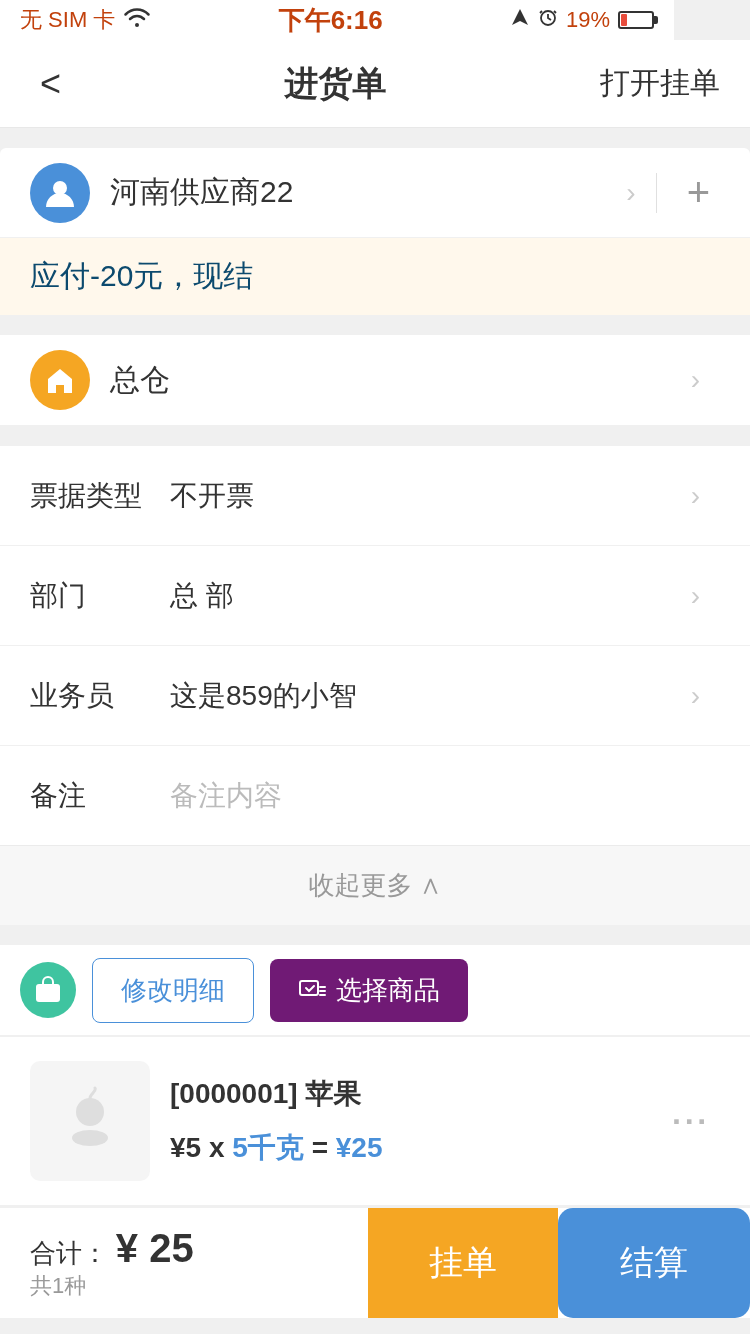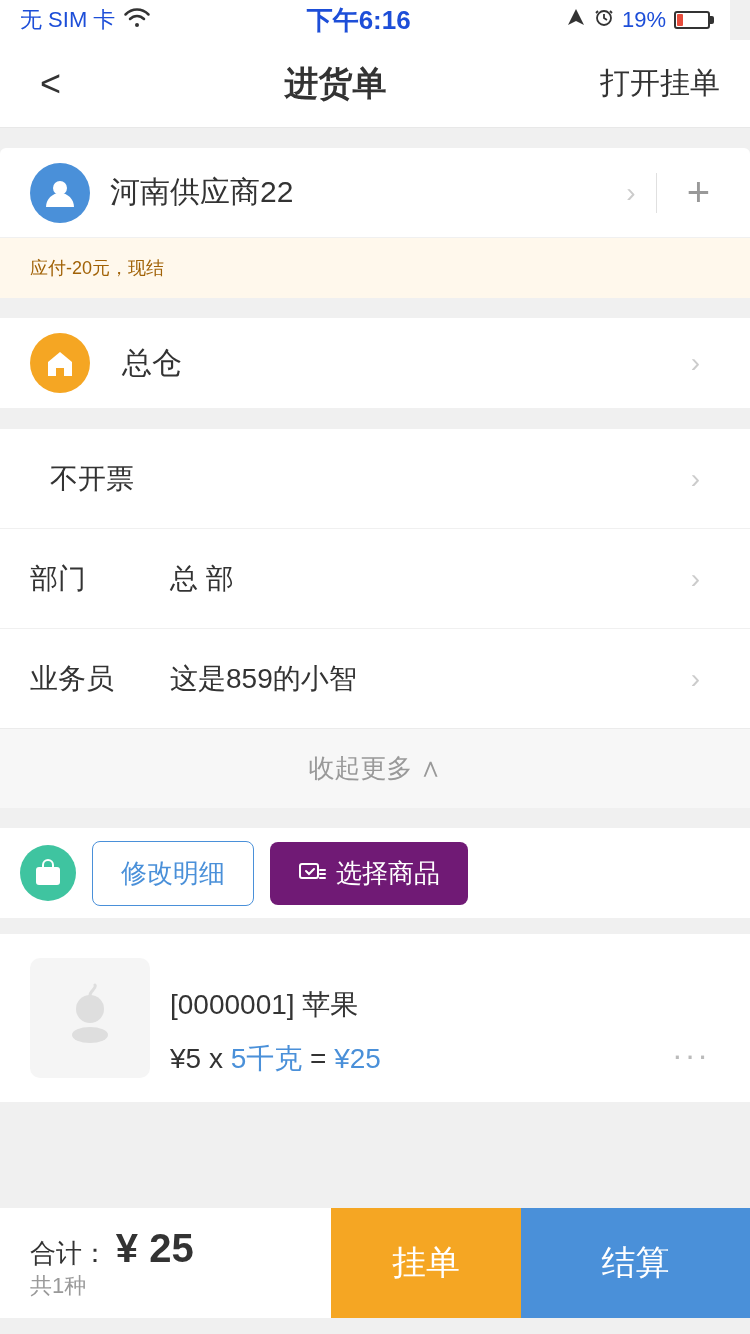--- a/index.html
+++ b/index.html
@@ -8,29 +8,29 @@
       width: 750px;
       min-height: 1334px;
       font-family: -apple-system, "PingFang SC", "Helvetica Neue", sans-serif;
       background: #f0f0f0;
       font-size: 28px;
       color: #333;
     }
 
     
     .status-bar {
-      width: 730px;
+      width: 674px;
       height: 40px;
       background: #fff;
       display: flex;
       align-items: center;
       justify-content: space-between;
       padding: 0 20px;
       font-size: 22px;
-      color: #1d4ed8;
+      color: #c2410c;
     }
     .status-left { display: flex; align-items: center; gap: 8px; }
     .status-center { font-size: 26px; font-weight: 600; }
     .status-right { display: flex; align-items: center; gap: 8px; font-size: 22px; }
     .battery-icon {
       display: inline-block;
       width: 36px;
       height: 18px;
       border: 2px solid #333;
       border-radius: 3px;
@@ -134,32 +134,31 @@
       font-size: 40px;
       color: #999;
       cursor: pointer;
       padding: 10px;
     }
 
     
     .info-banner {
       background: #fff8ec;
       padding: 18px 30px;
-      font-size: 18px;
-      color: #a16207;
+      font-size: 30px;
+      color: #0c4a6e;
     }
 
     
     .warehouse-row {
       display: flex;
       align-items: center;
       padding: 0 30px;
       height: 90px;
       background: #fff;
-      gap: 12px;
     }
     .warehouse-icon {
       width: 60px;
       height: 60px;
       border-radius: 50%;
       background: #f5a623;
       display: flex;
       align-items: center;
       justify-content: center;
       margin-right: 20px;
@@ -256,23 +255,24 @@
       display: flex;
       align-items: center;
       gap: 10px;
     }
 
     
     .product-item {
       background: #fff;
       padding: 24px 30px;
       display: flex;
-      align-items: flex-end;
+      align-items: center;
       gap: 20px;
-      margin-top: 16px;
+      margin-top: 2px;
+      font-weight: bold;
     }
     .product-thumb {
       width: 120px;
       height: 120px;
       background: #f5f5f5;
       border-radius: 10px;
       display: flex;
       align-items: center;
       justify-content: center;
       flex-shrink: 0;
@@ -334,29 +334,30 @@
       height: 110px;
       background: #f5a623;
       color: #fff;
       font-size: 34px;
       display: flex;
       align-items: center;
       justify-content: center;
       cursor: pointer;
     }
     .btn-settle {
-      width: 229px;
+      width: 192px;
       height: 110px;
       background: #4a90d9;
       color: #fff;
       font-size: 34px;
       display: flex;
       align-items: center;
       justify-content: center;
       cursor: pointer;
+      border-radius: 15px;
     }
 
     
     .bottom-spacer { height: 120px; }
   </style>
 </head>
 <body>
 
 <div class="status-bar">
   <div class="status-left">
@@ -425,36 +426,41 @@
   </div>
   <span class="warehouse-name">总仓</span>
   <span class="chevron-right">›</span>
 </div>
 
 <div class="section-gap"></div>
 
 <div class="section">
 
   <div class="form-row">
+    <span class="form-label">票据类型</span>
     <span class="form-value">不开票</span>
     <span class="chevron-right">›</span>
   </div>
 
   <div class="form-row">
     <span class="form-label">部门</span>
     <span class="form-value">总 部</span>
     <span class="chevron-right">›</span>
   </div>
 
   <div class="form-row">
     <span class="form-label">业务员</span>
     <span class="form-value">这是859的小智</span>
     <span class="chevron-right">›</span>
   </div>
 
+  <div class="form-row">
+    <span class="form-label">备注</span>
+    <span class="form-value placeholder">备注内容</span>
+  </div>
 </div>
 
 <div class="collapse-bar">
   <span>收起更多 ∧</span>
 </div>
 
 <div class="product-header">
   <div class="product-icon">
     <svg width="32" height="32" viewBox="0 0 32 32" fill="white">
       <rect x="4" y="10" width="24" height="18" rx="3"></rect>

